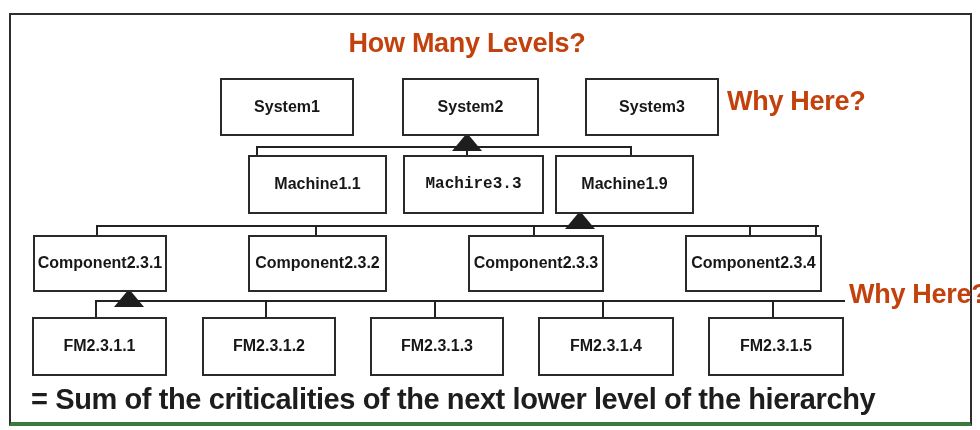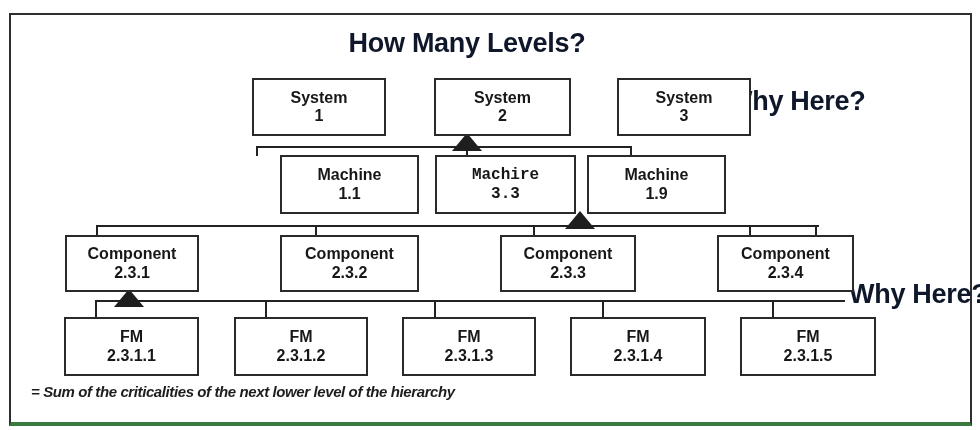--- a/index.html
+++ b/index.html
@@ -1,35 +1,35 @@
 <!DOCTYPE html>
 <html><head>
 <meta charset="utf-8">
 <style>
   html,body{margin:0;padding:0;background:#ffffff;}
   body{width:980px;height:430px;position:relative;overflow:hidden;
        font-family:"Liberation Sans","DejaVu Sans",sans-serif;}
   .frame{position:absolute;left:9px;top:13px;width:959px;height:407px;
          border:2px solid #2e2e2e;border-bottom:4px solid #3a7a3e;pointer-events:none;}
-  .green{color:#0f172a;}
+  .green{color:#c2410c;}
   .title{position:absolute;left:297px;top:28px;width:340px;text-align:center;
          font-size:27px;font-weight:700;letter-spacing:-0.3px;}
   .why{position:absolute;font-size:27px;font-weight:700;letter-spacing:-0.3px;white-space:nowrap;}
   .why-top{left:727px;top:86px;}
   .why-bottom{left:849px;top:279px;}
   .node{position:absolute;border:2px solid #2a2a2a;background:#ffffff;
-        display:flex;flex-direction:column;align-items:center;justify-content:center;
-        font-size:16px;font-weight:700;color:#171717;line-height:1.14;text-align:center;margin-left:32px;}
+        display:flex;flex-direction:row;align-items:center;justify-content:center;
+        font-size:16px;font-weight:700;color:#171717;line-height:1.14;text-align:center;}
   .hline,.vline{position:absolute;background:#222222;}
   .arrow-up{position:absolute;width:0;height:0;
             border-left:15px solid transparent;border-right:15px solid transparent;
             border-bottom:18px solid #1e1e1e;}
   .footer{position:absolute;left:24px;top:383px;display:flex;align-items:baseline;white-space:nowrap;}
   .footer .term{font-size:26px;font-weight:700;letter-spacing:-0.4px;}
-  .footer .def{font-size:15px;font-weight:700;color:#1d1d1d;margin-left:7px;letter-spacing:-0.4px;font-style:italic;}
+  .footer .def{font-size:29px;font-weight:700;color:#1d1d1d;margin-left:7px;letter-spacing:-0.4px;}
 </style>
 </head>
 <body>
 
 <div class="frame"></div>
 
 <div class="title green">How Many Levels?</div>
 <div class="why why-top green">Why Here?</div>
 <div class="why why-bottom green">Why Here?</div>
 

